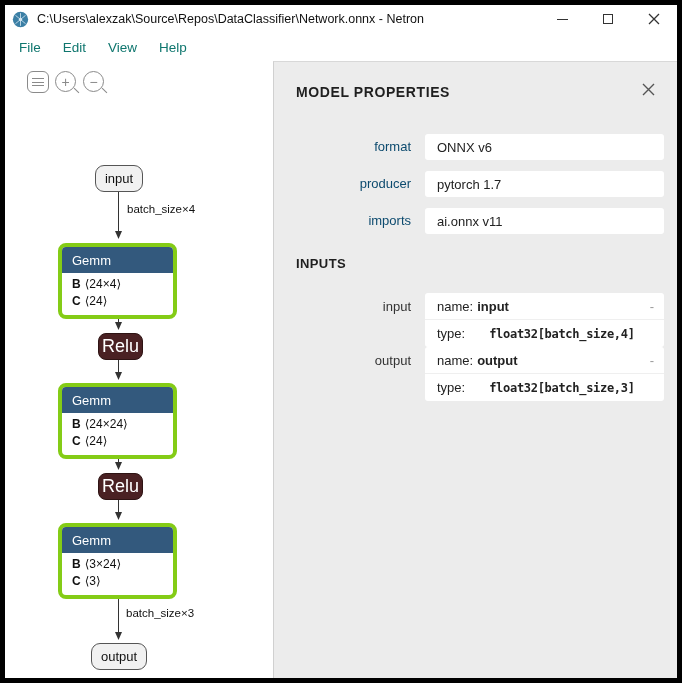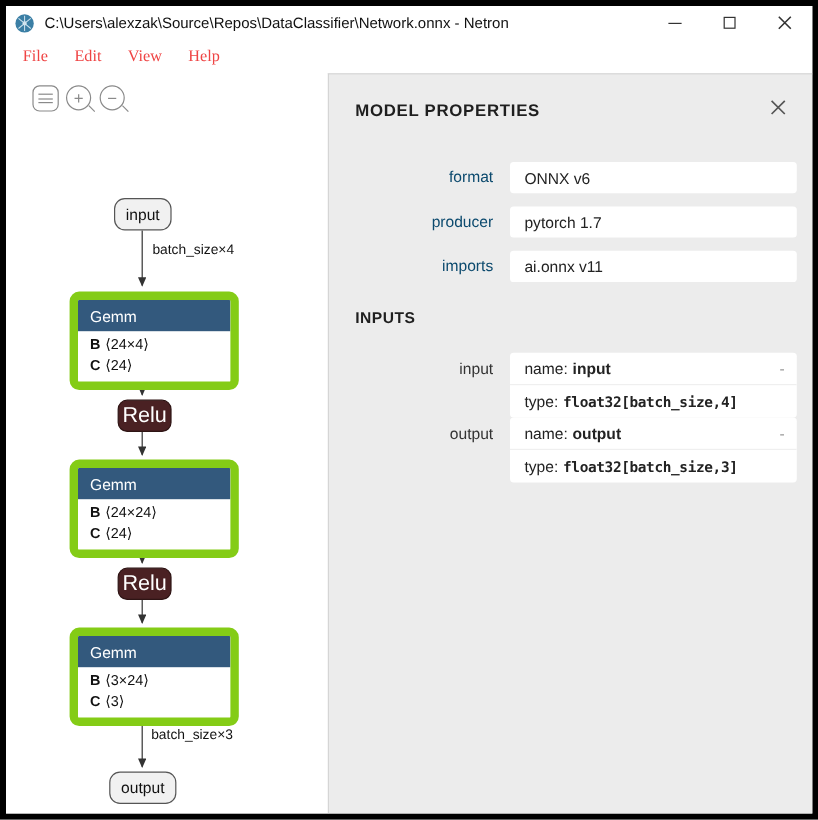--- a/index.html
+++ b/index.html
@@ -37,21 +37,21 @@
   .max-glyph { width: 10px; height: 10px; border: 1.3px solid #333; }
   
   .menubar {
     height: 28px;
     display: flex;
     align-items: center;
     padding-left: 3px;
     background: #fff;
     font-size: 13.5px;
   }
-  .menu-item { padding: 4px 11px; color: #ef4444; font-family: Liberation Serif, serif; }
+  .menu-item { padding: 4px 11px; color: #0f766e; }
   
   .main { display: flex; height: 617px; }
   .graph-pane {
     width: 268px;
     position: relative;
     background: #fff;
     flex: 0 0 auto;
   }
   
   .toolbar { position: absolute; top: 9px; left: 22px; display: flex; gap: 4px; }
@@ -78,22 +78,22 @@
   
   .node { position: absolute; font-size: 13px; }
   .io-node {
     background: #f1f1f1;
     border: 1.5px solid #555;
     border-radius: 9px;
     display: flex; align-items: center; justify-content: center;
     color: #111;
   }
   .op-node {
-    width: 141px;
-    border: 7px solid #84cc16;
+    width: 119px;
+    border: 4px solid #84cc16;
     border-radius: 8px;
     overflow: hidden;
     background: #fff;
   }
   .op-header {
     background: #33597d;
     color: #fff;
     height: 26px;
     display: flex; align-items: center;
     padding-left: 10px;
@@ -180,21 +180,21 @@
     padding: 0 10px 0 12px;
     border-bottom: 1px solid #efefef;
     font-size: 13px; color: #222;
   }
   .item-name-row b { margin-left: 4px; }
   .item-collapse { margin-left: auto; color: #999; font-size: 13px; }
   .item-type-row {
     height: 27px;
     display: flex; align-items: center;
     padding-left: 12px;
-    font-size: 13px; color: #222;
+    font-size: 13px; color: #222; gap: 20px;
   }
   .mono {
     font-family: "DejaVu Sans Mono", monospace;
     font-weight: bold;
     font-size: 12px;
     margin-left: 4px;
     letter-spacing: -0.3px;
   }
 </style>
 </head>

